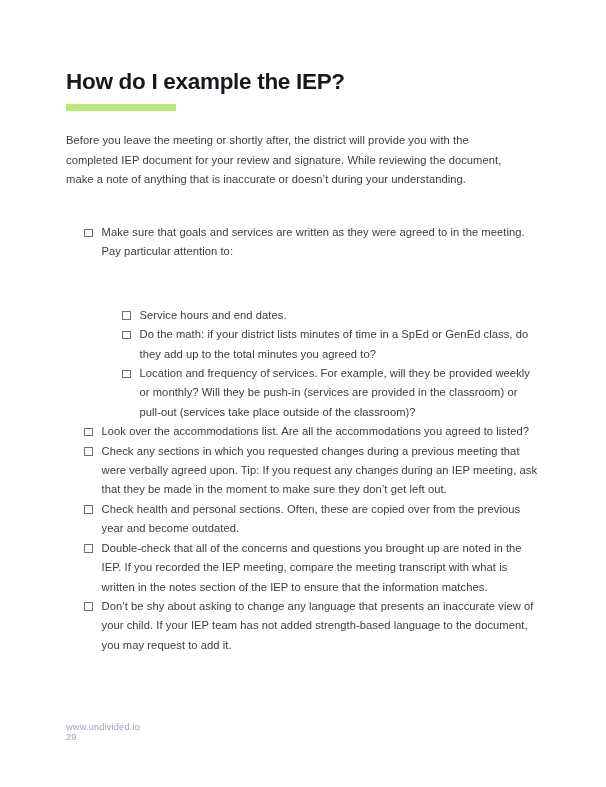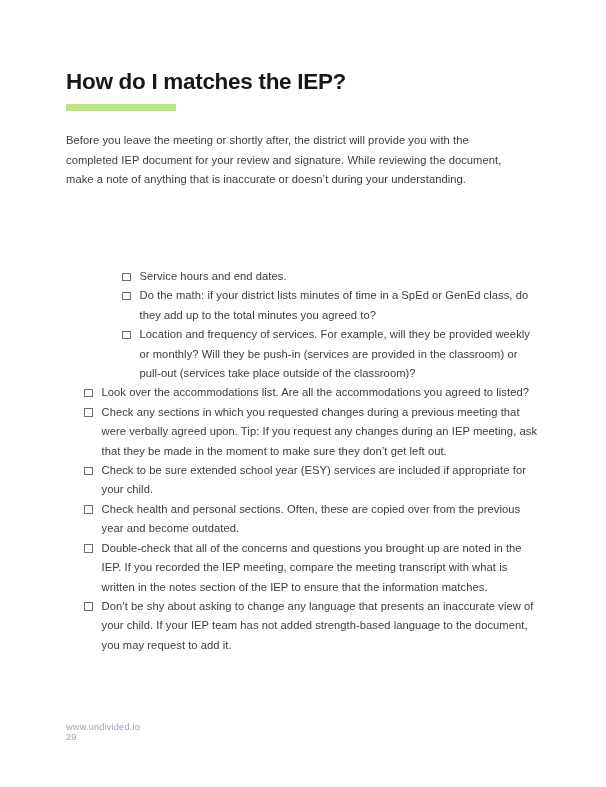--- a/index.html
+++ b/index.html
@@ -121,27 +121,31 @@
   }
   .footer-site { white-space: nowrap; }
   .footer-page { white-space: nowrap; }
 </style>
 </head>
 <body>
 
 <div class="page">
 
   <div class="title-block">
-    <h1 class="page-title">How do I matches the IEP?</h1>
+    <h1 class="page-title">How do I example the IEP?</h1>
     <div class="title-rule"></div>
   </div>
 
   <p class="intro">Before you leave the meeting or shortly after, the district will provide you with the completed IEP document for your review and signature. While reviewing the document, make a note of anything that is inaccurate or doesn’t during your understanding.</p>
 
   <div class="checklist">
+      <div class="check-item level-1">
+        <span class="checkbox"></span>
+        <span class="check-text">Make sure that goals and services are written as they were agreed to in the meeting. Pay particular attention to:</span>
+      </div>
       <div class="sublist">
         <div class="check-item level-2">
           <span class="checkbox"></span>
           <span class="check-text">Service hours and end dates.</span>
         </div>
         <div class="check-item level-2">
           <span class="checkbox"></span>
           <span class="check-text">Do the math: if your district lists minutes of time in a SpEd or GenEd class, do they add up to the total minutes you agreed to?</span>
         </div>
         <div class="check-item level-2">
@@ -152,24 +156,20 @@
       <div class="check-item level-1">
         <span class="checkbox"></span>
         <span class="check-text">Look over the accommodations list. Are all the accommodations you agreed to listed?</span>
       </div>
       <div class="check-item level-1">
         <span class="checkbox"></span>
         <span class="check-text">Check any sections in which you requested changes during a previous meeting that were verbally agreed upon. Tip: If you request any changes during an IEP meeting, ask that they be made in the moment to make sure they don’t get left out.</span>
       </div>
       <div class="check-item level-1">
         <span class="checkbox"></span>
-        <span class="check-text">Check to be sure extended school year (ESY) services are included if appropriate for your child.</span>
-      </div>
-      <div class="check-item level-1">
-        <span class="checkbox"></span>
         <span class="check-text">Check health and personal sections. Often, these are copied over from the previous year and become outdated.</span>
       </div>
       <div class="check-item level-1">
         <span class="checkbox"></span>
         <span class="check-text">Double-check that all of the concerns and questions you brought up are noted in the IEP. If you recorded the IEP meeting, compare the meeting transcript with what is written in the notes section of the IEP to ensure that the information matches.</span>
       </div>
       <div class="check-item level-1">
         <span class="checkbox"></span>
         <span class="check-text">Don’t be shy about asking to change any language that presents an inaccurate view of your child. If your IEP team has not added strength-based language to the document, you may request to add it.</span>
       </div>

